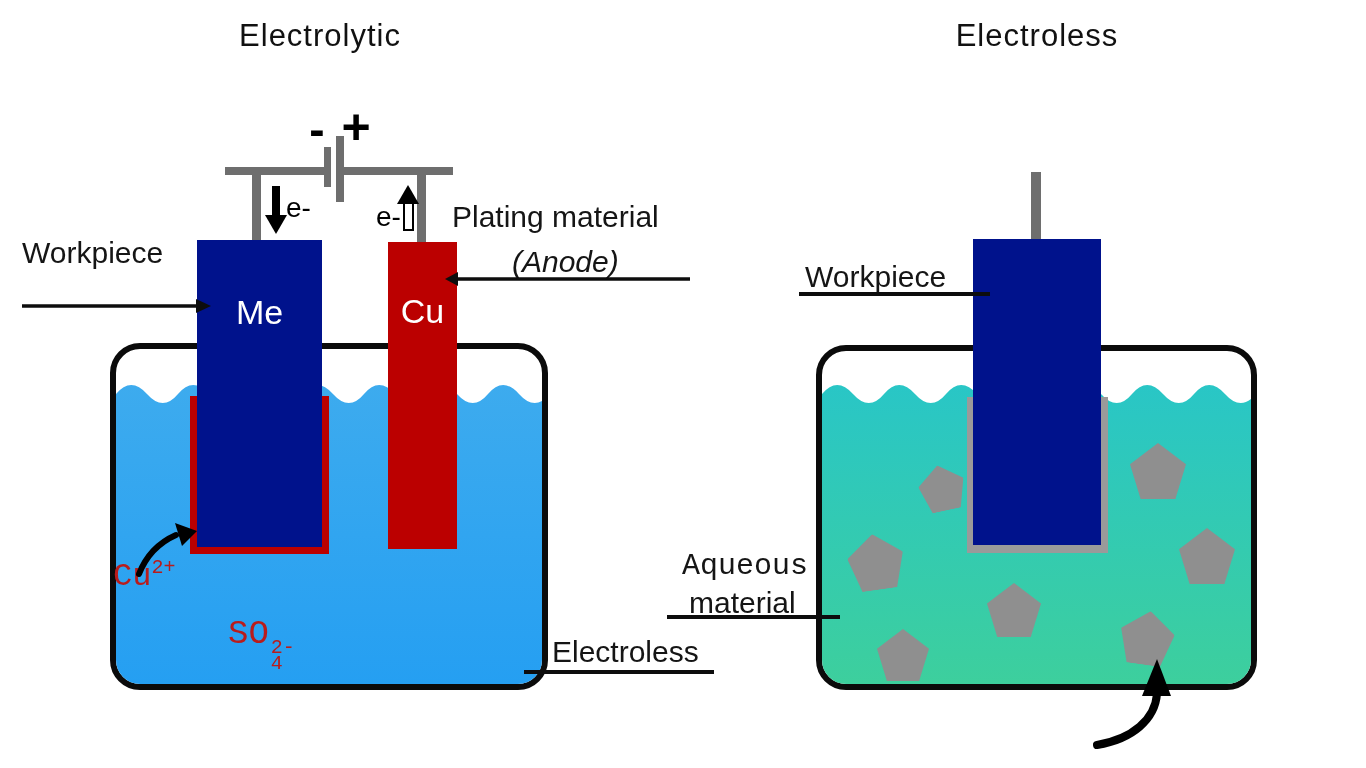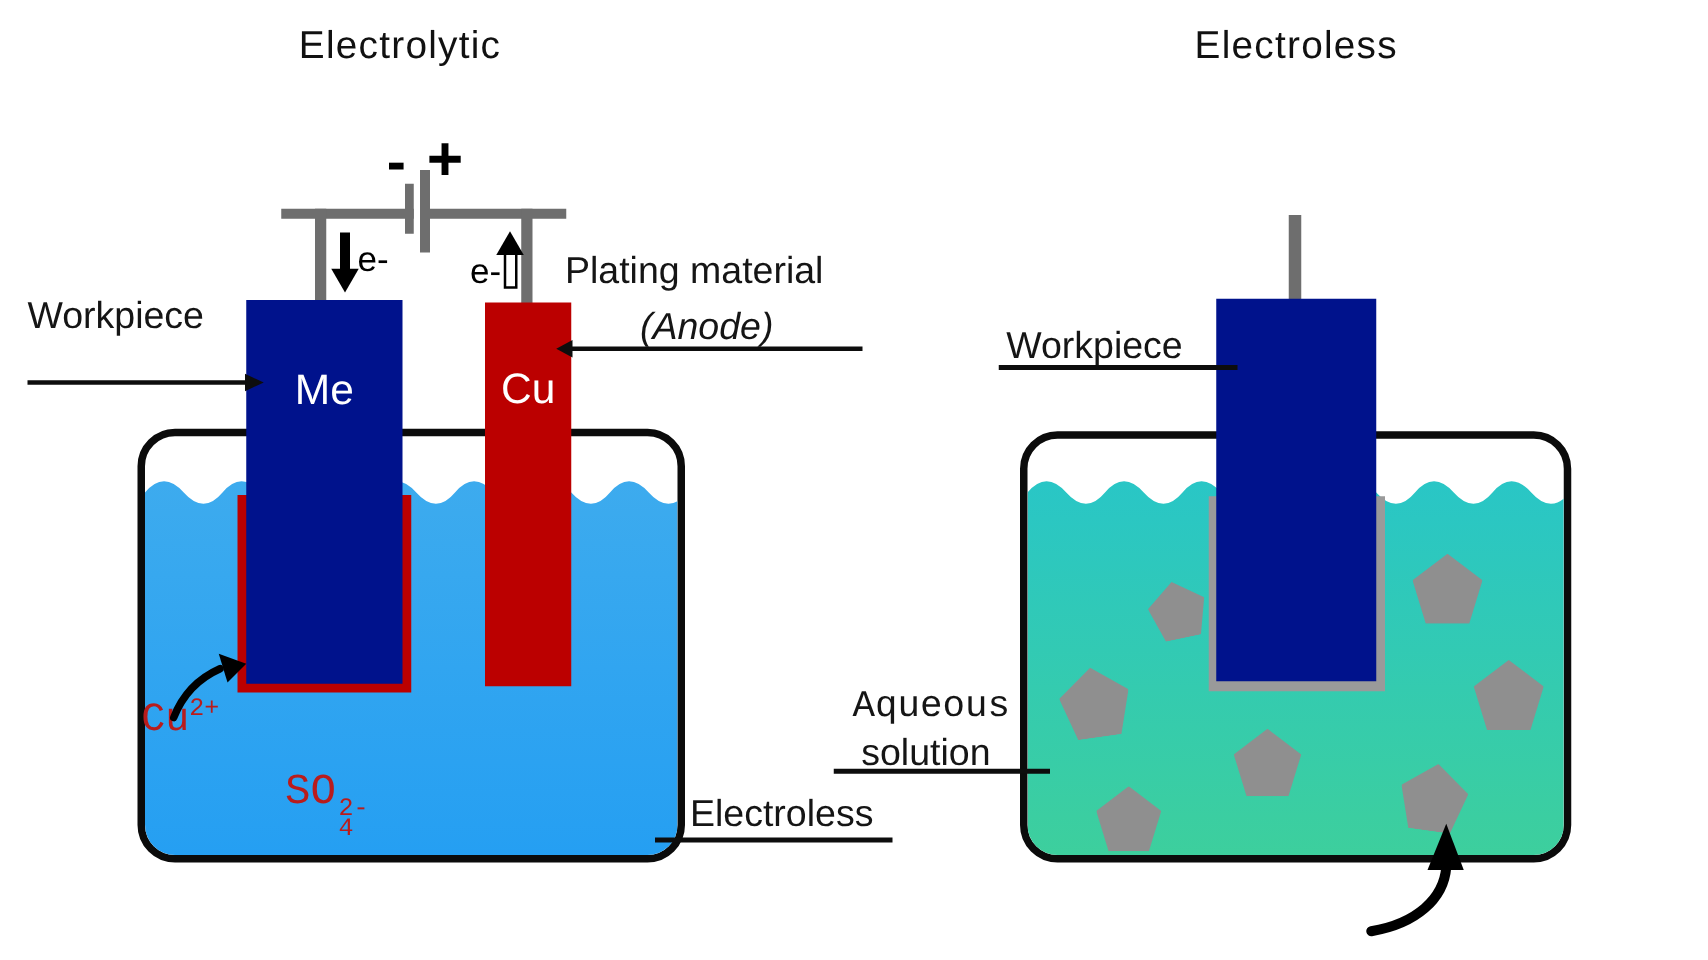--- a/index.html
+++ b/index.html
@@ -108,21 +108,21 @@
   </div>
 
   <div class="abs gray" style="left:1031px;top:172px;width:10px;height:70px;"></div>
   <div class="coating-gray" style="left:967px;top:397px;width:141px;height:156px;"></div>
   <div class="electrode-blue" style="left:973px;top:239px;width:128px;height:306px;"></div>
 
   <div class="abs lbl" style="left:805px;top:260px;">Workpiece</div>
   <div class="leader" style="left:799px;top:292px;width:191px;"></div>
 
   <div class="abs lbl" style="left:682px;top:549px;font-family:Liberation Mono, monospace;">Aqueous</div>
-  <div class="abs lbl" style="left:689px;top:586px;">solution</div>
+  <div class="abs lbl" style="left:689px;top:586px;">material</div>
   <div class="leader" style="left:667px;top:615px;width:173px;"></div>
 
 
   <svg class="overlay" width="1366" height="768" viewBox="0 0 1366 768">
 
     <g>
       <rect x="272" y="186" width="8" height="31" fill="#000"></rect>
       <polygon points="265,215 287,215 276,234" fill="#000"></polygon>
     </g>
 

